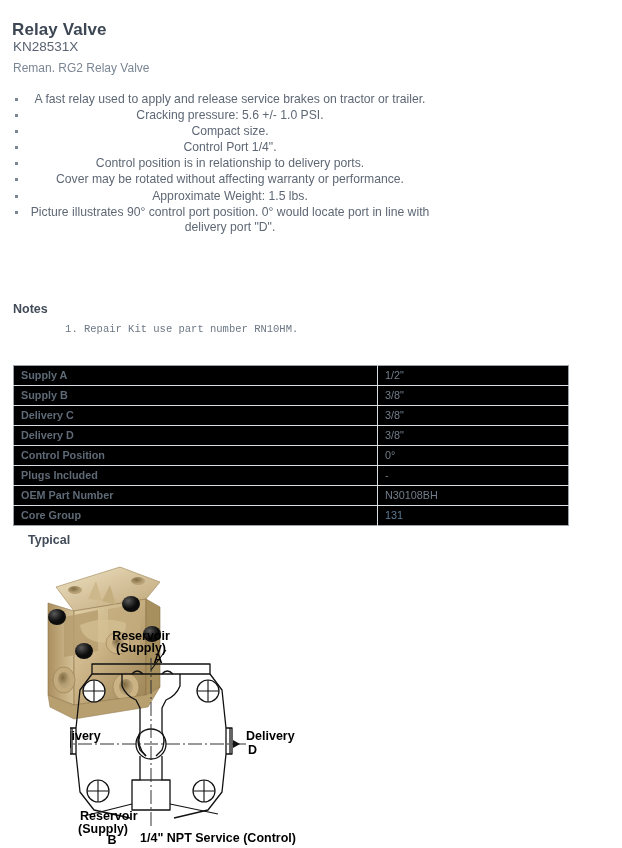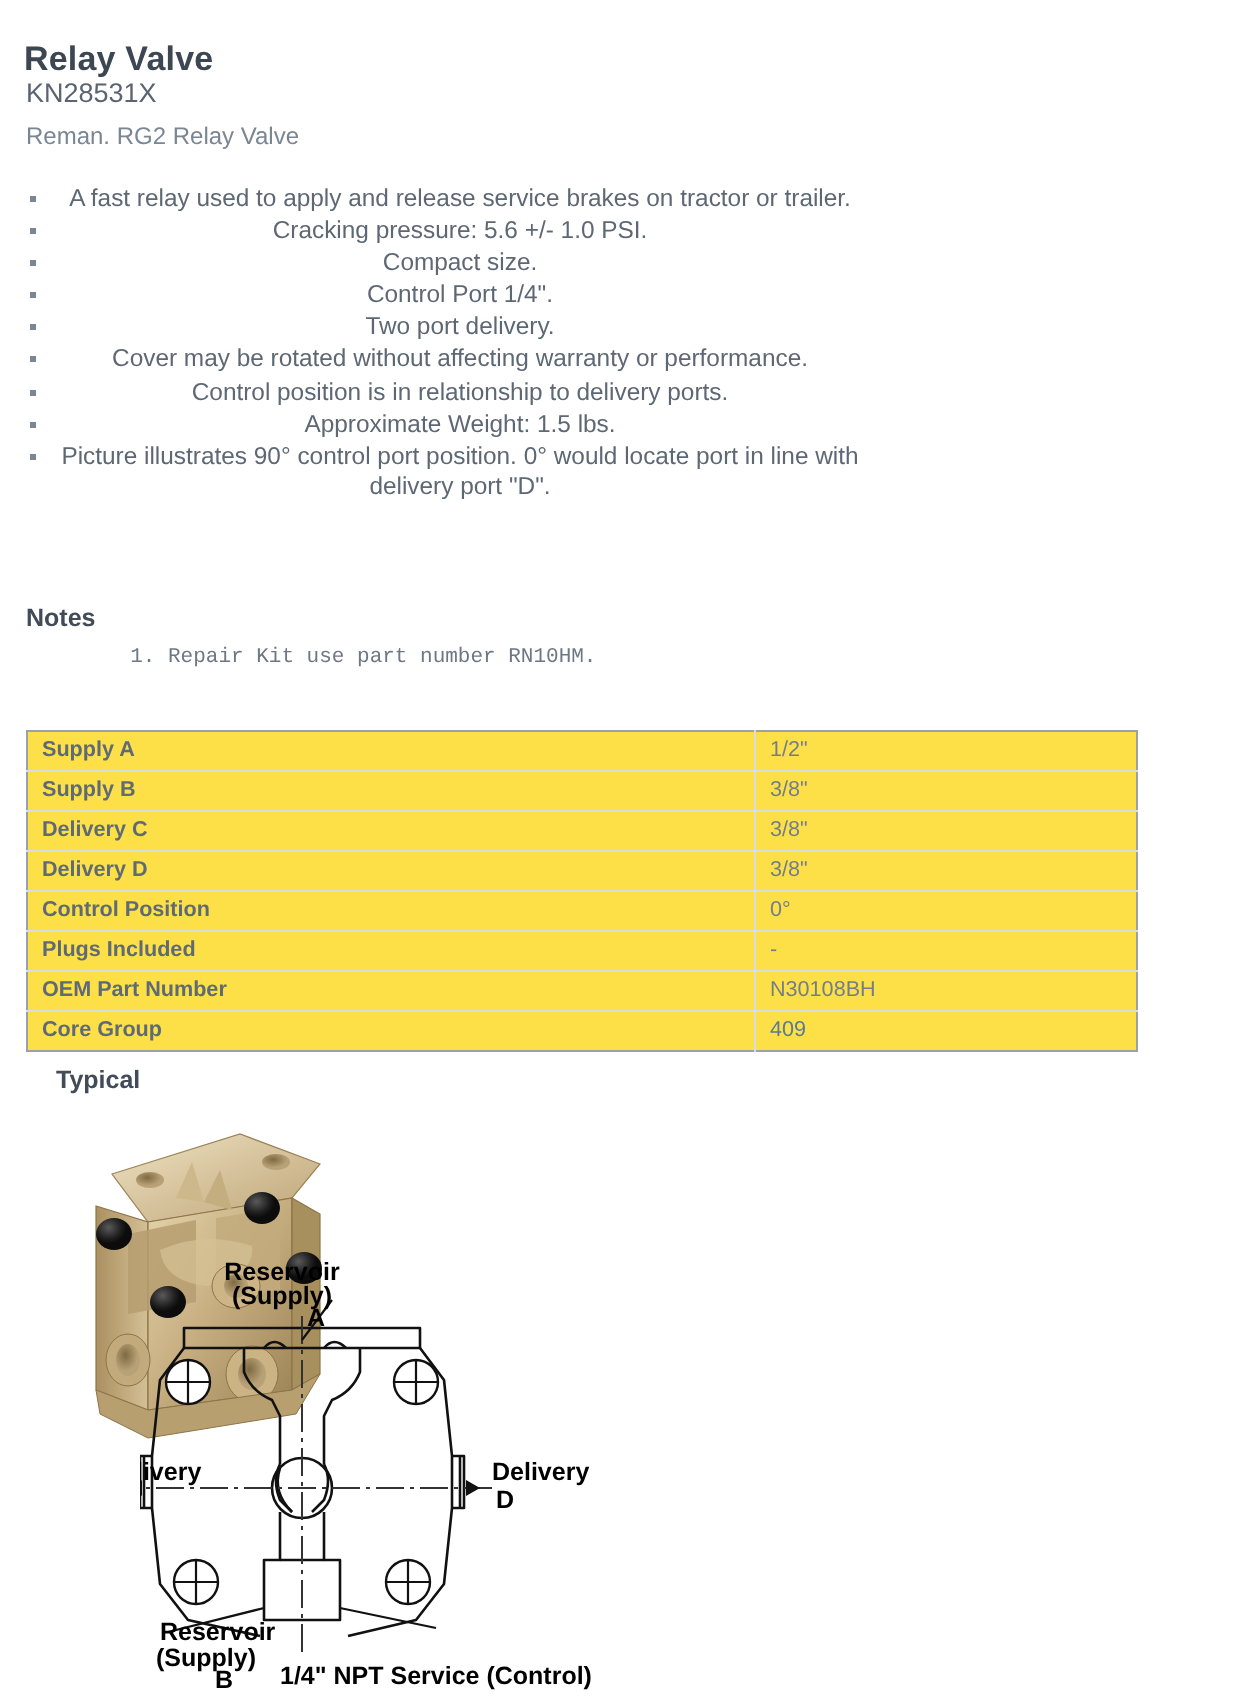--- a/index.html
+++ b/index.html
@@ -105,21 +105,21 @@
   }
 
   
   .spec-table {
     position: absolute;
     left: 13px;
     top: 365px;
     width: 556px;
     border-collapse: collapse;
     border: 1px solid #9aa1a9;
-    background: #fde047;
+    background: #000000;
   }
   .spec-table td {
     font-size: 10.8px;
     padding: 4px 8px 4px 7px;
     border-bottom: 1px solid #d8dde2;
     line-height: 11px;
     height: 10px;
     vertical-align: middle;
   }
   .spec-table tr:last-child td { border-bottom: none; }
@@ -172,23 +172,22 @@
 
   <div class="product-title">Relay Valve</div>
   <div class="part-number">KN28531X</div>
   <div class="part-desc">Reman. RG2 Relay Valve</div>
 
   <ul class="features">
     <li>A fast relay used to apply and release service brakes on tractor or trailer.</li>
     <li>Cracking pressure: 5.6 +/- 1.0 PSI.</li>
     <li>Compact size.</li>
     <li>Control Port 1/4".</li>
-    <li>Two port delivery.</li>
+    <li>Control position is in relationship to delivery ports.</li>
     <li>Cover may be rotated without affecting warranty or performance.</li>
-    <li>Control position is in relationship to delivery ports.</li>
     <li>Approximate Weight: 1.5 lbs.</li>
     <li>Picture illustrates 90° control port position. 0° would locate port in line with delivery port "D".</li>
   </ul>
 
   <div class="section-heading" id="notes-heading">Notes</div>
   <ol class="notes-list">
     <li>Repair Kit use part number RN10HM.</li>
   </ol>
 
   <table class="spec-table">
@@ -216,21 +215,21 @@
       <tr>
         <td class="k">Plugs Included</td>
         <td class="v">-</td>
       </tr>
       <tr>
         <td class="k">OEM Part Number</td>
         <td class="v">N30108BH</td>
       </tr>
       <tr>
         <td class="k">Core Group</td>
-        <td class="v link">409</td>
+        <td class="v link">131</td>
       </tr>
     </tbody>
   </table>
 
   <div class="section-heading" id="typical-heading">Typical</div>
 
   <div class="figure-area">
 
     <div class="photo">
       <svg width="148" height="180" viewBox="0 0 148 180" xmlns="http://www.w3.org/2000/svg">

